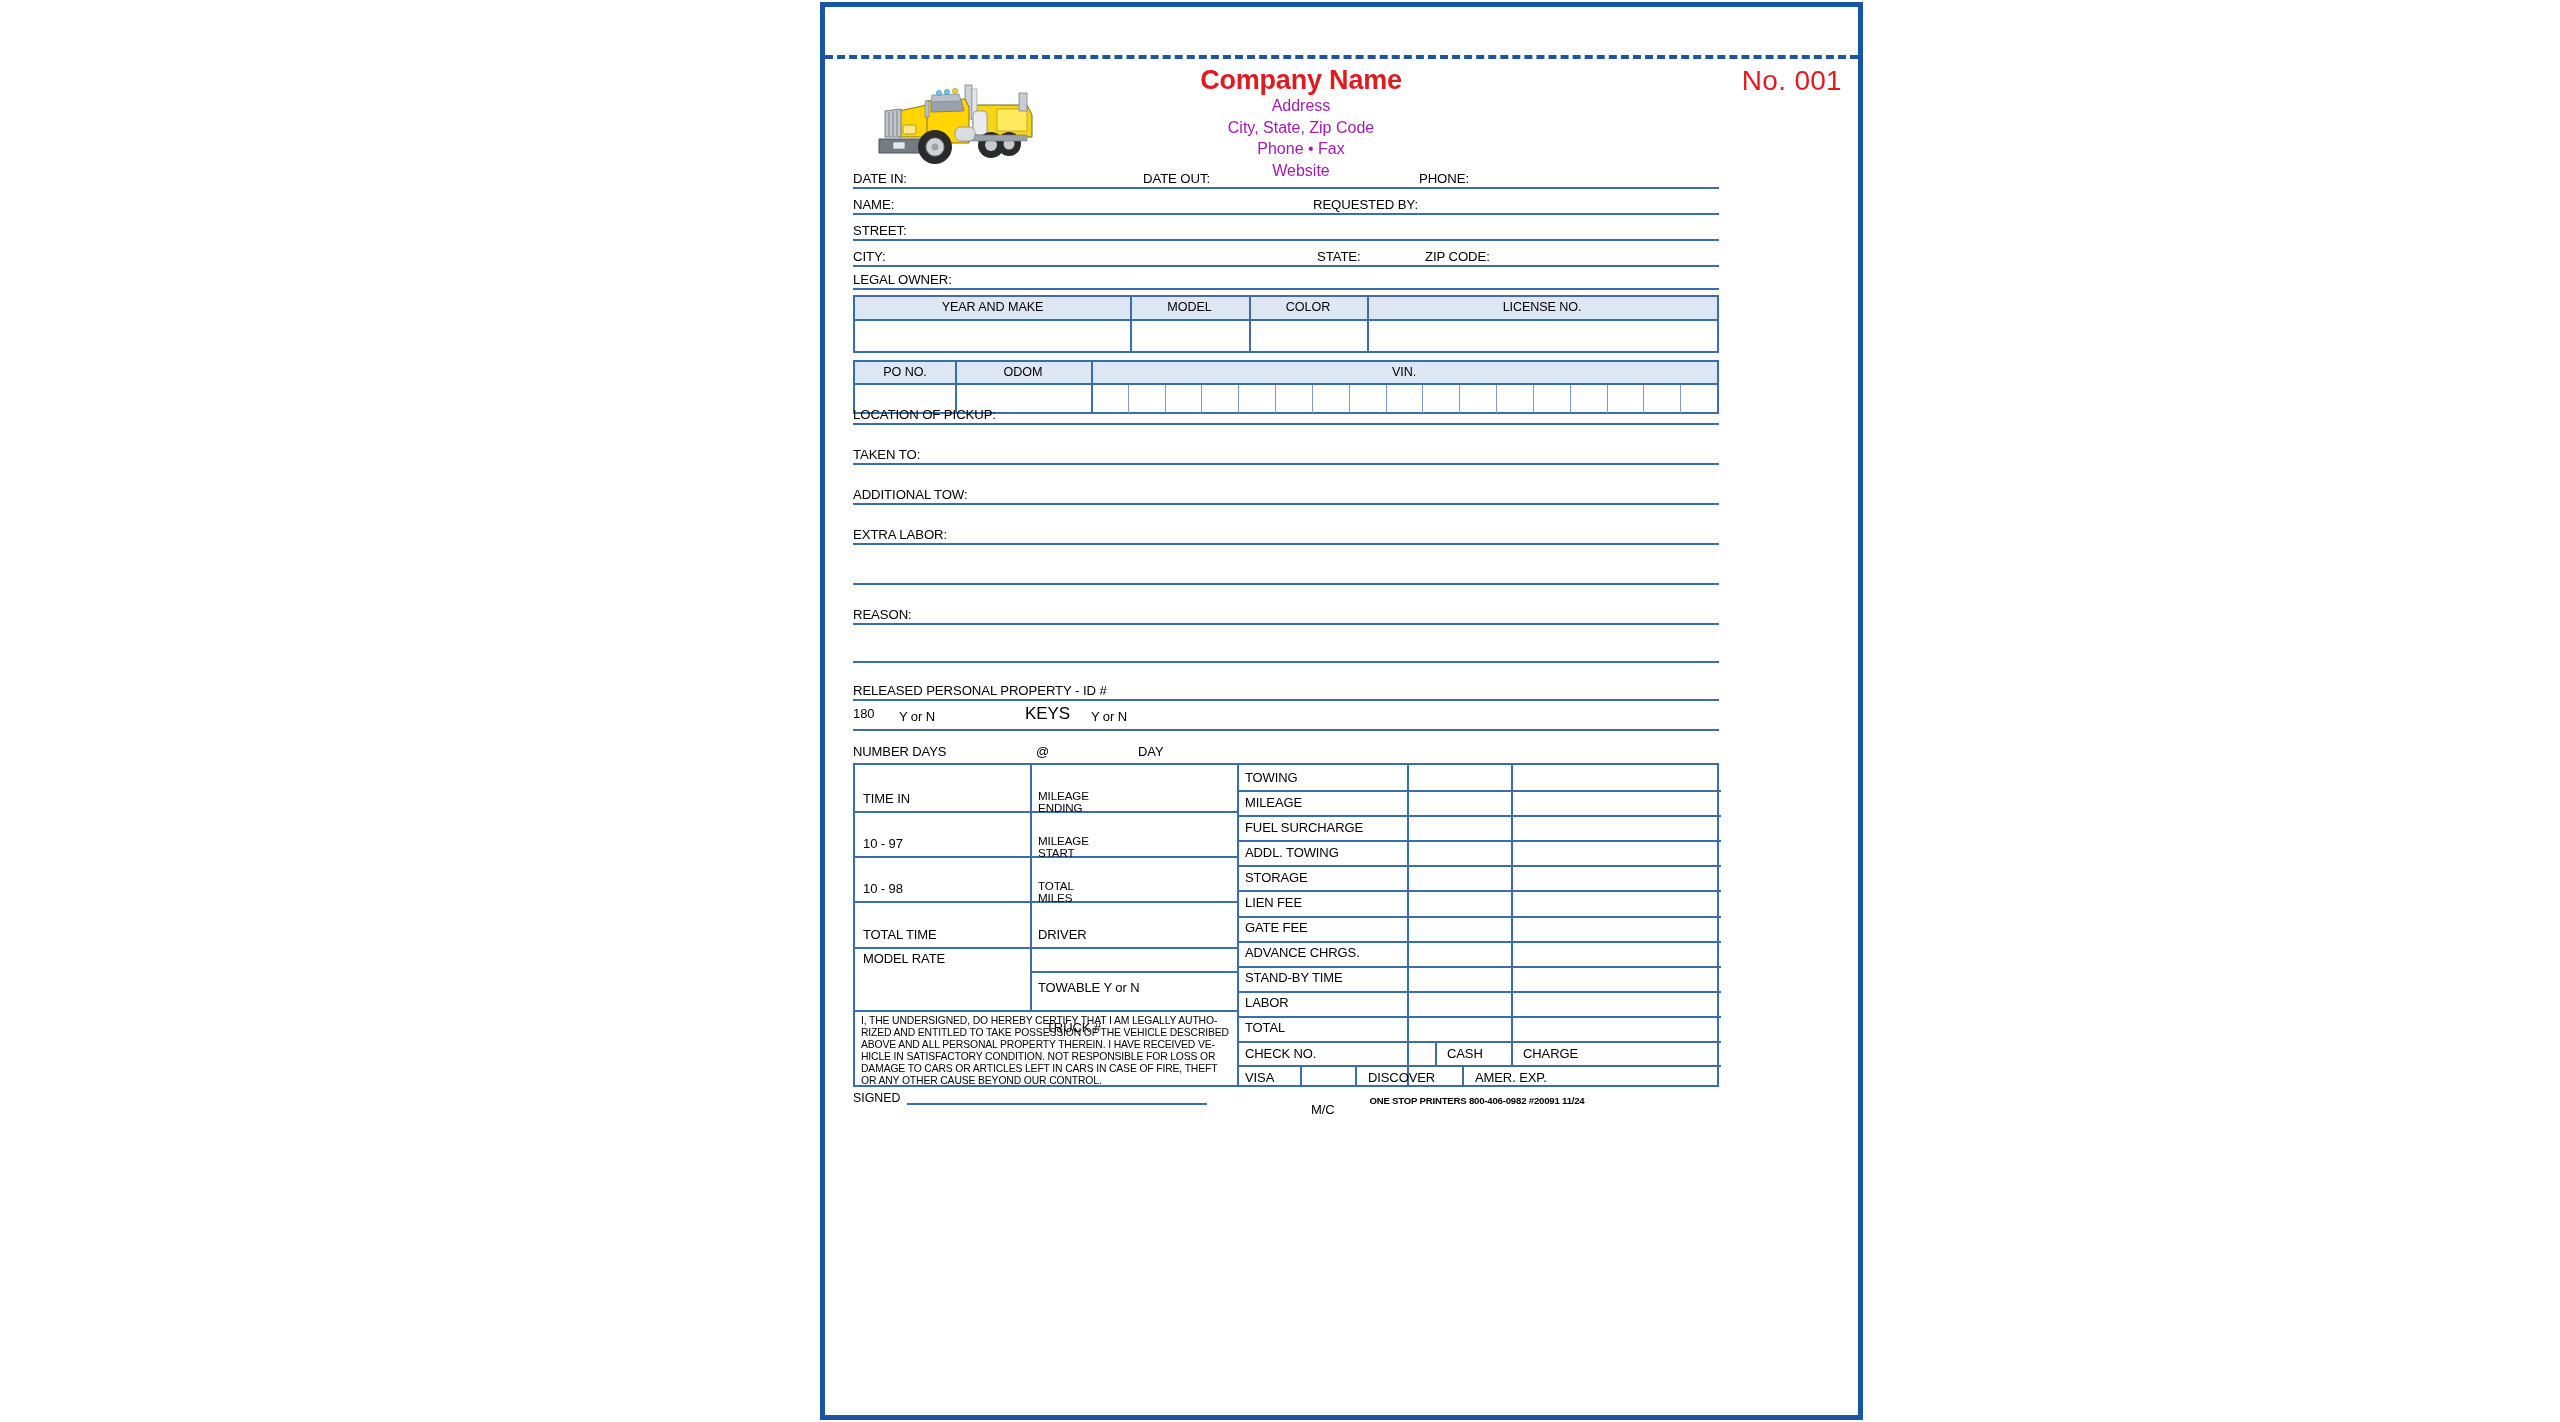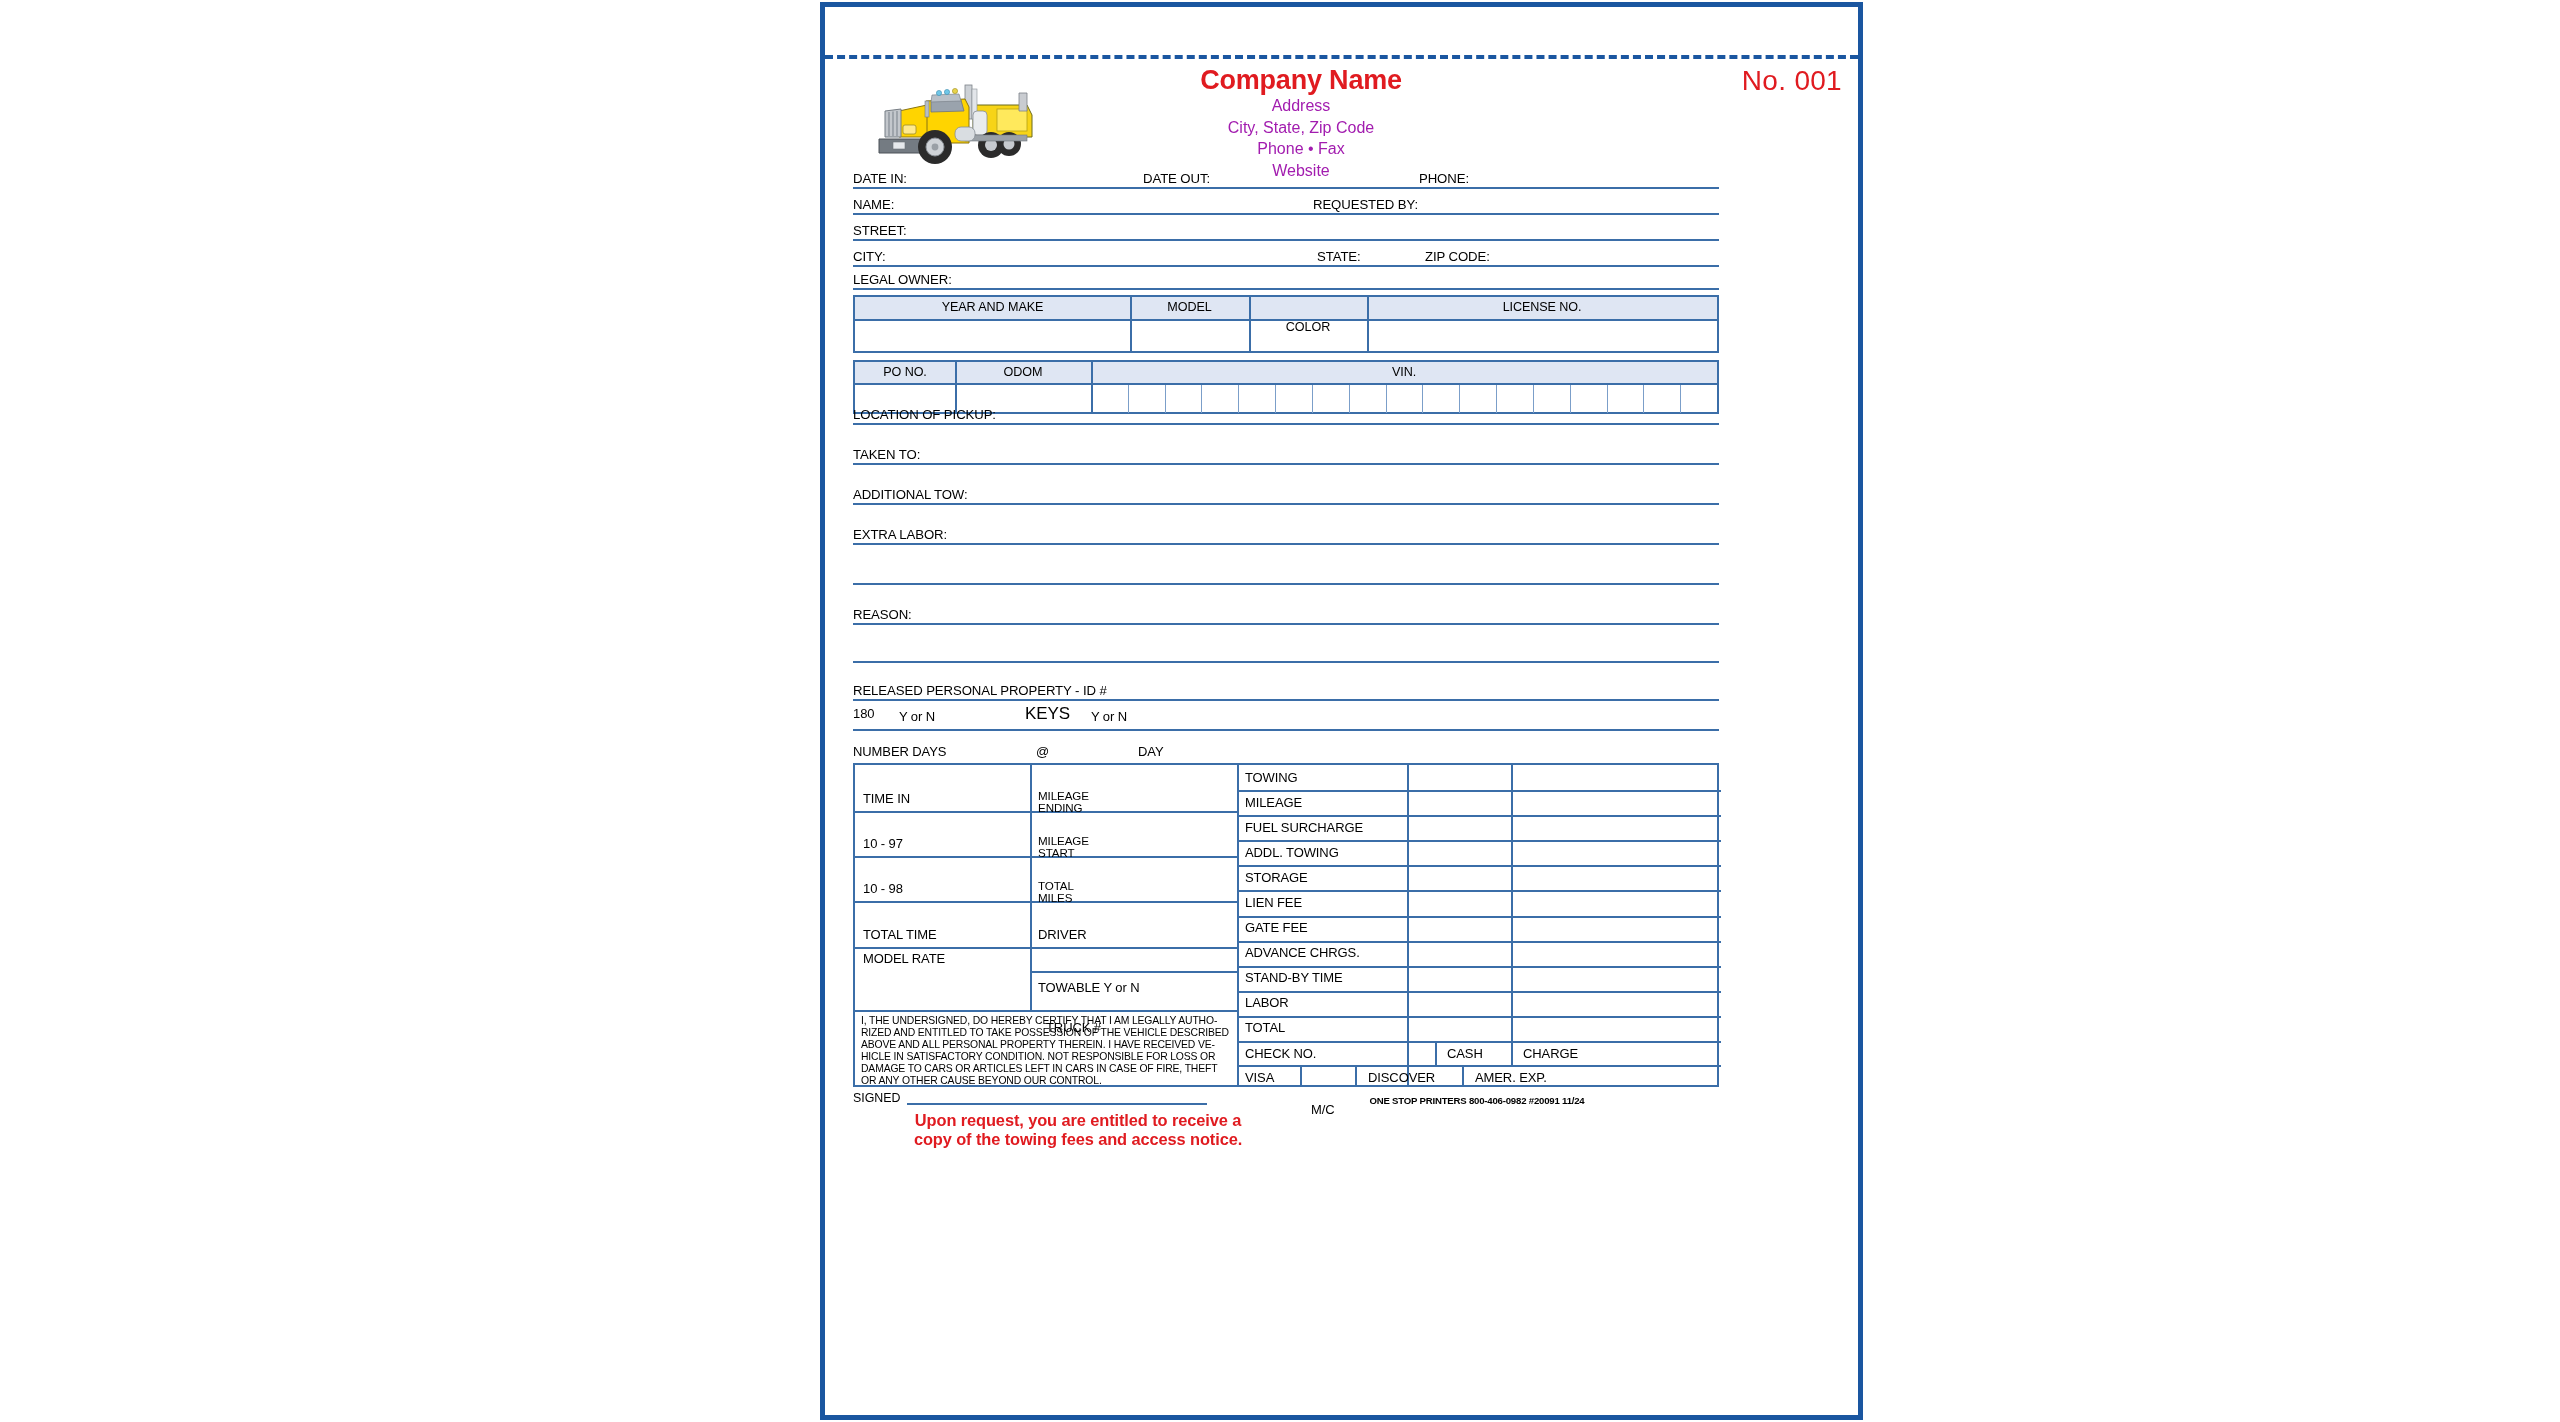--- a/index.html
+++ b/index.html
@@ -194,21 +194,21 @@
 
       <div class="gridbox" style="left:28px; top:288px; width:866px; height:58px;">
         <div class="hdrfill" style="left:0; top:0; width:100%; height:22px;"></div>
         <div class="gridline-h" style="left:0; top:22px; width:100%;"></div>
         <div class="gridline-v" style="left:275px; top:0; height:56px;"></div>
         <div class="gridline-v" style="left:394px; top:0; height:56px;"></div>
         <div class="gridline-v" style="left:512px; top:0; height:56px;"></div>
 
         <div class="hdrtxt" style="left:0; top:4px; width:275px;">YEAR AND MAKE</div>
         <div class="hdrtxt" style="left:275px; top:4px; width:119px;">MODEL</div>
-        <div class="hdrtxt" style="left:394px; top:4px; width:118px;margin-top:20px;">COLOR</div>
+        <div class="hdrtxt" style="left:394px; top:4px; width:118px;">COLOR</div>
         <div class="hdrtxt" style="left:512px; top:4px; width:350px;">LICENSE NO.</div>
 
         <div style="position:absolute;left:2px;top:24px;width:271px;height:30px;"></div>
         <div style="position:absolute;left:278px;top:24px;width:114px;height:30px;"></div>
         <div style="position:absolute;left:397px;top:24px;width:113px;height:30px;"></div>
         <div style="position:absolute;left:515px;top:24px;width:346px;height:30px;"></div>
       </div>
 
       <div class="gridbox" style="left:28px; top:353px; width:866px; height:54px;">
         <div class="hdrfill" style="left:0; top:0; width:100%; height:21px;"></div>
@@ -403,22 +403,18 @@
             <div>ABOVE AND ALL PERSONAL PROPERTY THEREIN. I HAVE RECEIVED VE-</div>
             <div>HICLE IN SATISFACTORY CONDITION. NOT RESPONSIBLE FOR LOSS OR</div>
             <div>DAMAGE TO CARS OR ARTICLES LEFT IN CARS IN CASE OF FIRE, THEFT</div>
             <div>OR ANY OTHER CAUSE BEYOND OUR CONTROL.</div>
           </div>
       </div>
 
       <div id="signed-label" style="left:28px; top:1084px;">SIGNED</div>
       <div id="signed-rule" style="left:82px; top:1096px; width:300px;"></div>
 
-      <div id="red-notice" style="left:28px; top:1104px; width:450px;">
-        <div>Upon request, you are entitled to receive a</div>
-        <div>copy of the towing fees and access notice.</div>
-      </div>
 
       <div id="printer-credit" style="left:410px; top:1088px; width:484px; text-align:center;">ONE STOP PRINTERS 800-406-0982 #20091 11/24</div>
 
     </div>
   </div>
 </div>
 
 </body></html>

